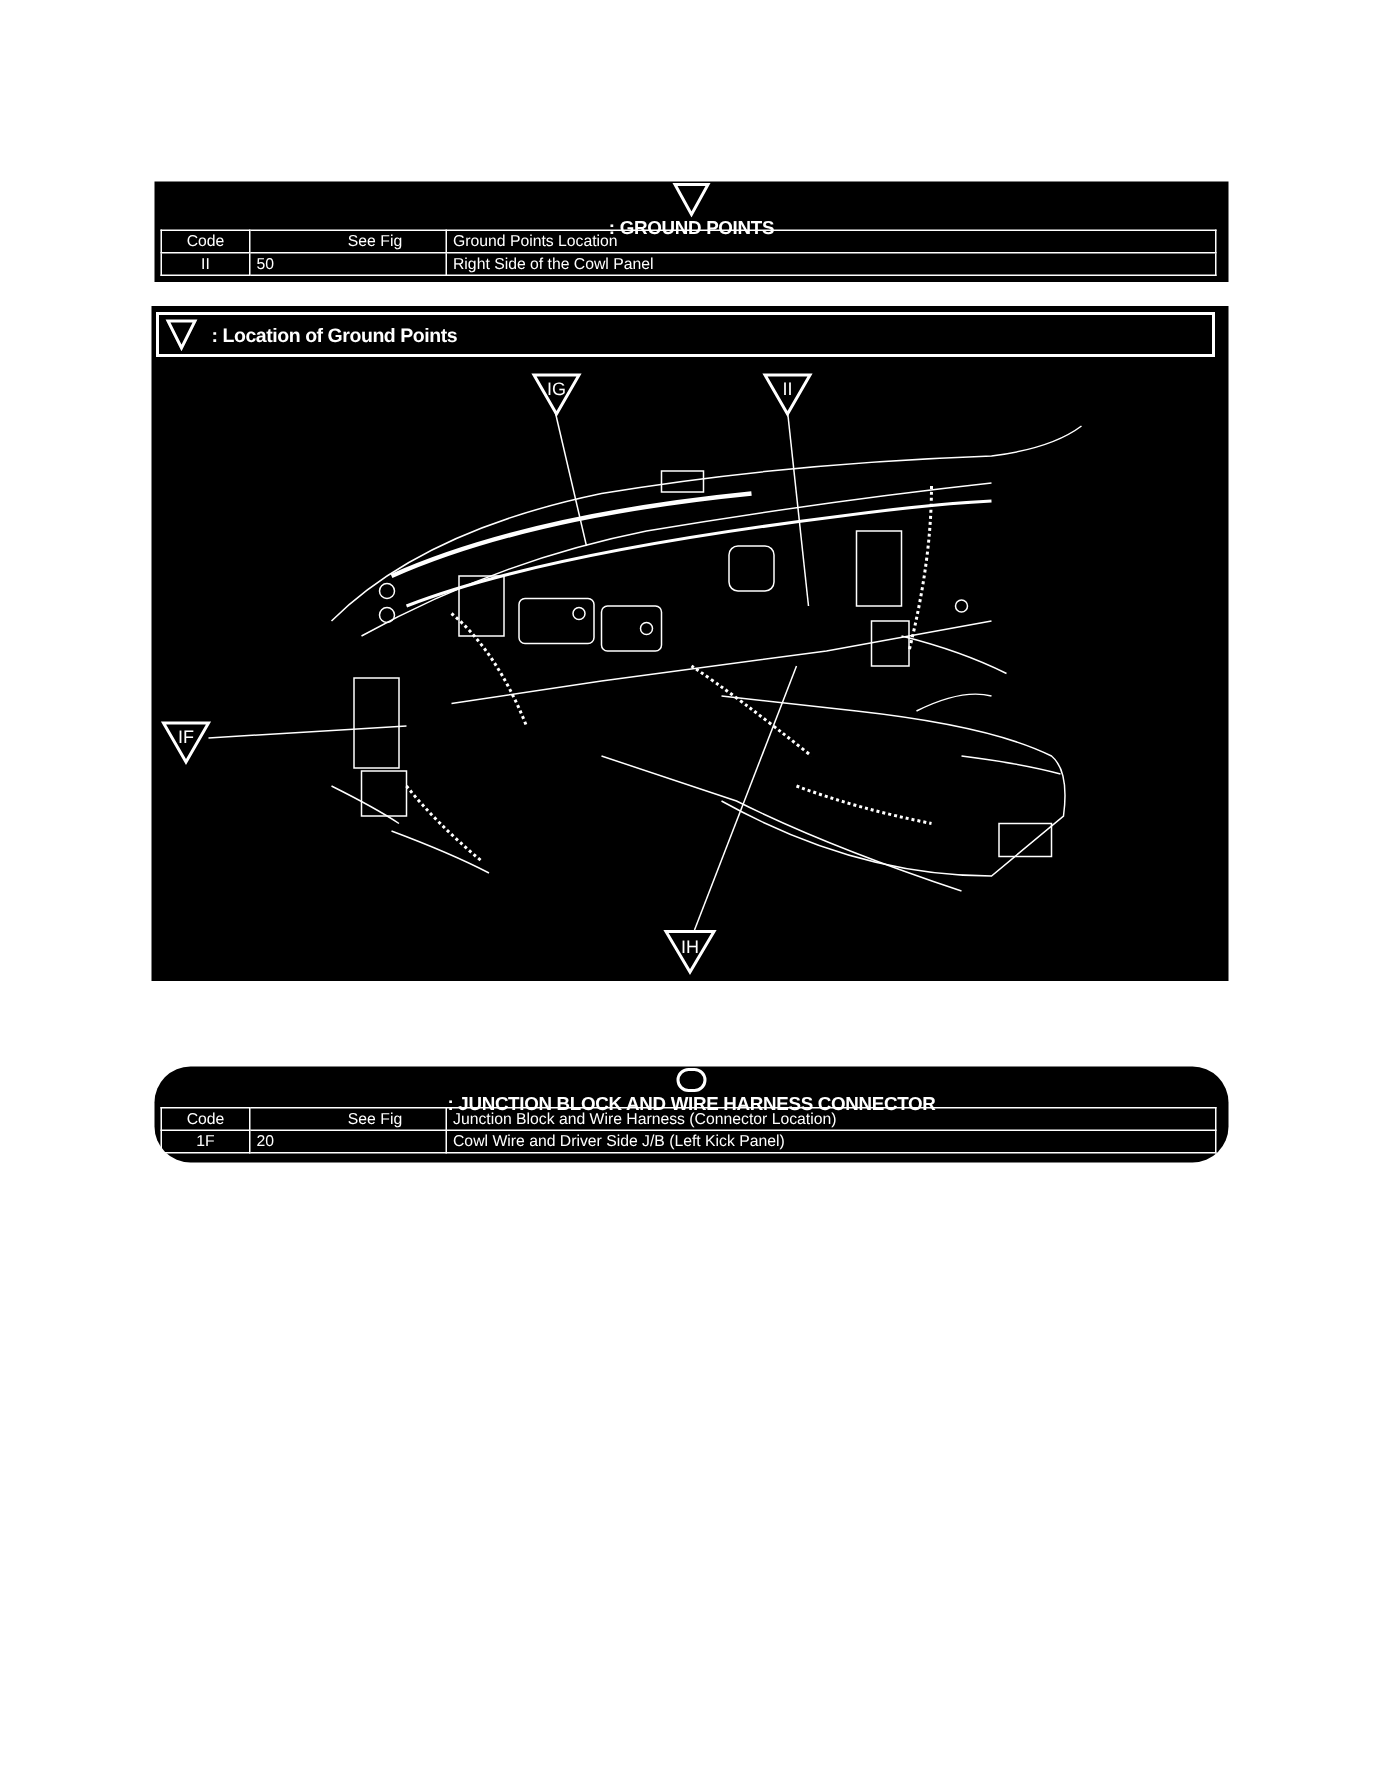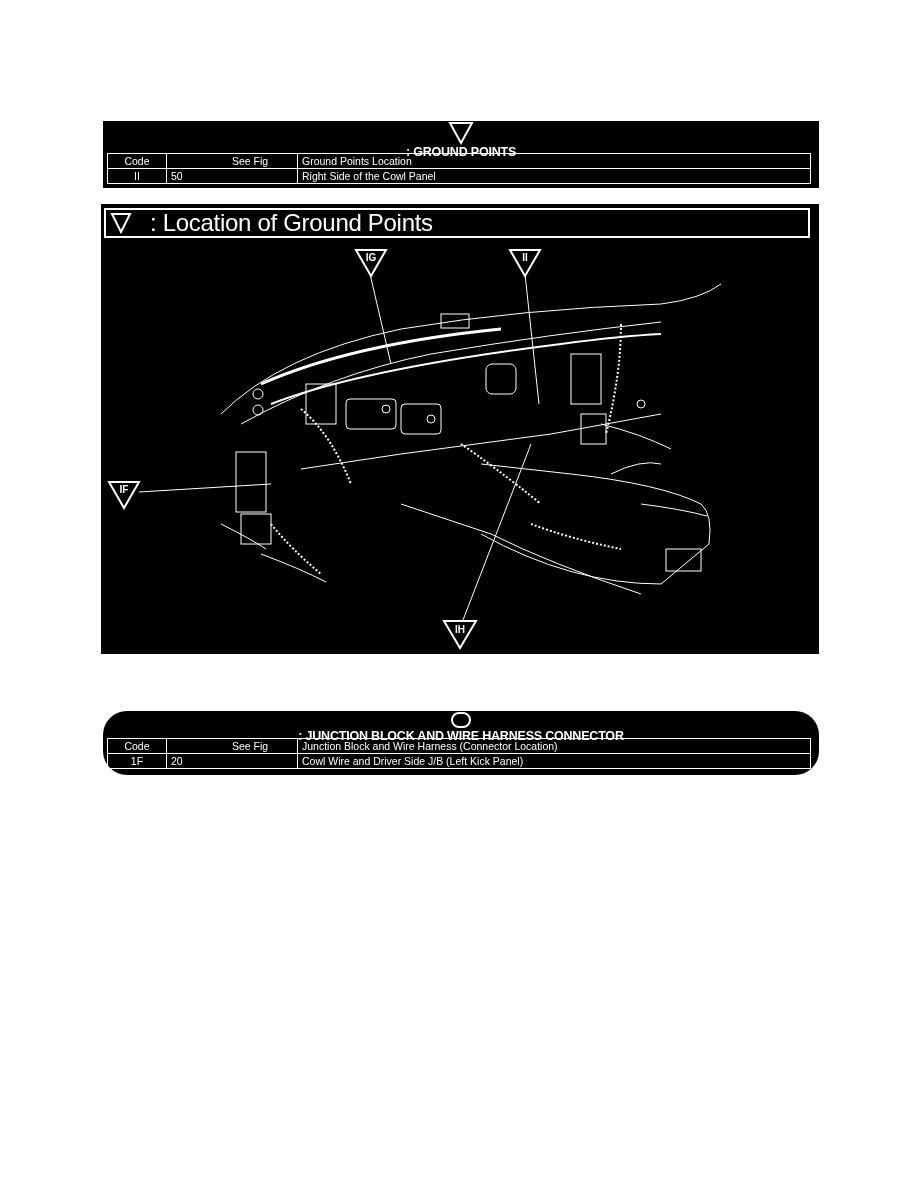--- a/index.html
+++ b/index.html
@@ -12,23 +12,23 @@
   .ptitle .txt { font-weight:bold; font-size:12.5px; letter-spacing:-0.2px; }
   table.t { position:absolute; left:4px; width:704px; border-collapse:collapse; font-size:10.5px; }
   table.t td { border:1px solid #fff; height:14px; padding:0 4px; line-height:14px; }
   .c1 { width:50px; text-align:center; }
   .c2 { width:86px; }
   .hdr .c2 { text-align:center; font-weight:normal;padding-left:40px; }
   .gp table.t { top:32px; }
   .jb table.t { top:27px; }
   .diagram { position:absolute; left:101px; top:204px; width:718px; height:450px; background:#000; overflow:hidden; }
   .dtitle { position:absolute; left:3px; top:4px; width:702px; height:26px; border:2px solid #fff; display:flex; align-items:center; color:#fff; }
-  .dtitle .txt { font-weight:normal; font-size:24px; margin-left:18px; letter-spacing:-0.3px; }
+  .dtitle .txt { font-weight:bold; font-size:13px; margin-left:9px; letter-spacing:-0.3px; }
   .marker { position:absolute; }
-  .marker span { position:absolute; left:0; width:100%; text-align:center; font-weight:bold; font-size:10px; color:#fff; }
+  .marker span { position:absolute; left:0; width:100%; text-align:center; font-weight:normal; font-size:12px; color:#fff; }
   svg { display:block; }
 </style>
 </head>
 <body>
 
 <div class="panel gp">
   <div class="ptitle">
     <div class="ico">
       <svg width="26" height="24" viewBox="0 0 26 24">
           <polygon points="2,2 24,2 13,22" fill="none" stroke="#fff" stroke-width="2"></polygon>

